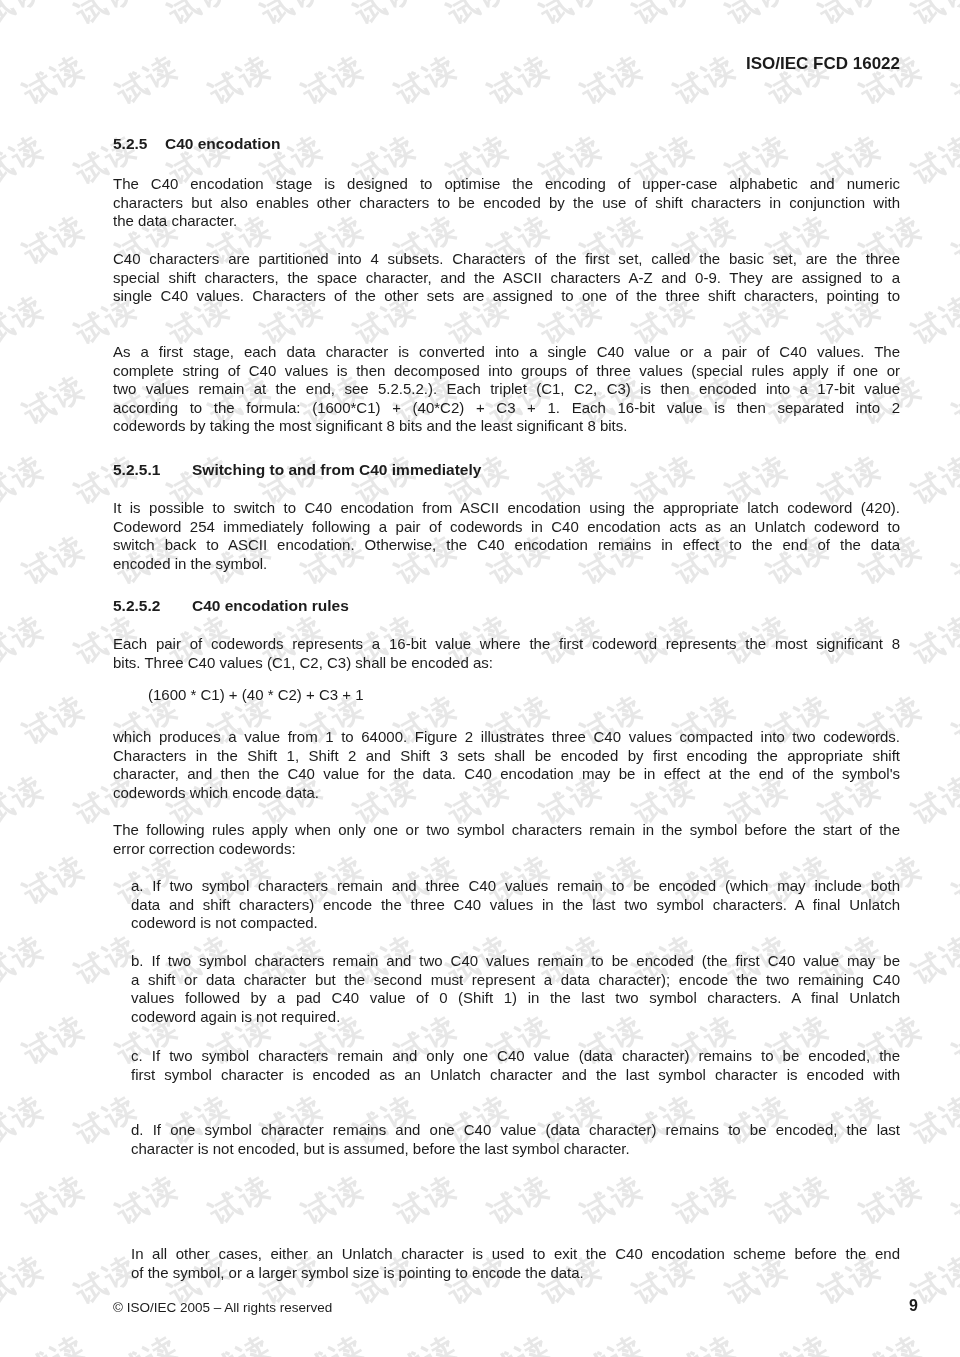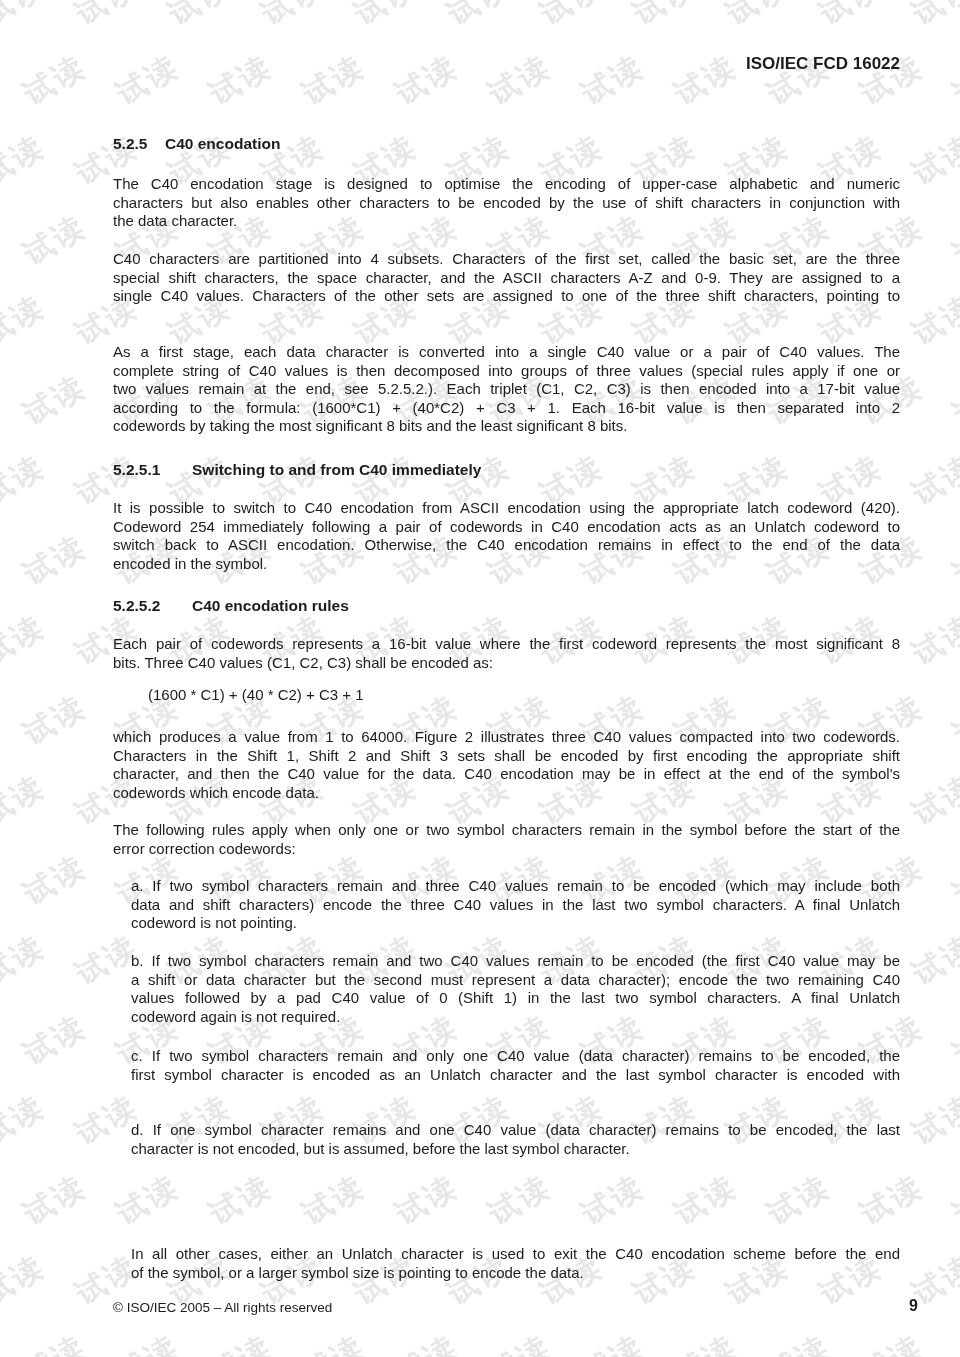--- a/index.html
+++ b/index.html
@@ -329,21 +329,21 @@
         <div class="last">codewords which encode data.</div>
       </div>
     <div class="block para" style="top:821px">
         <div>The following rules apply when only one or two symbol characters remain in the symbol before the start of the</div>
         <div class="last">error correction codewords:</div>
       </div>
 
     <div class="block para indent" style="top:877px">
         <div>a.  If two symbol characters remain and three C40 values remain to be encoded (which may include both</div>
         <div>data and shift characters) encode the three C40 values in the last two symbol characters.  A final Unlatch</div>
-        <div class="last">codeword is not pointing.</div>
+        <div class="last">codeword is not compacted.</div>
       </div>
     <div class="block para indent" style="top:952px">
         <div>b.  If two symbol characters remain and two C40 values remain to be encoded (the first C40 value may be</div>
         <div>a shift or data character but the second must represent a data character); encode the two remaining C40</div>
         <div>values followed by a pad C40 value of 0 (Shift 1) in the last two symbol characters.  A final Unlatch</div>
         <div class="last">codeword again is not required.</div>
       </div>
     <div class="block para indent" style="top:1047px">
         <div>c.  If two symbol characters remain and only one C40 value (data character) remains to be encoded, the</div>
         <div>first symbol character is encoded as an Unlatch character and the last symbol character is encoded with</div>

